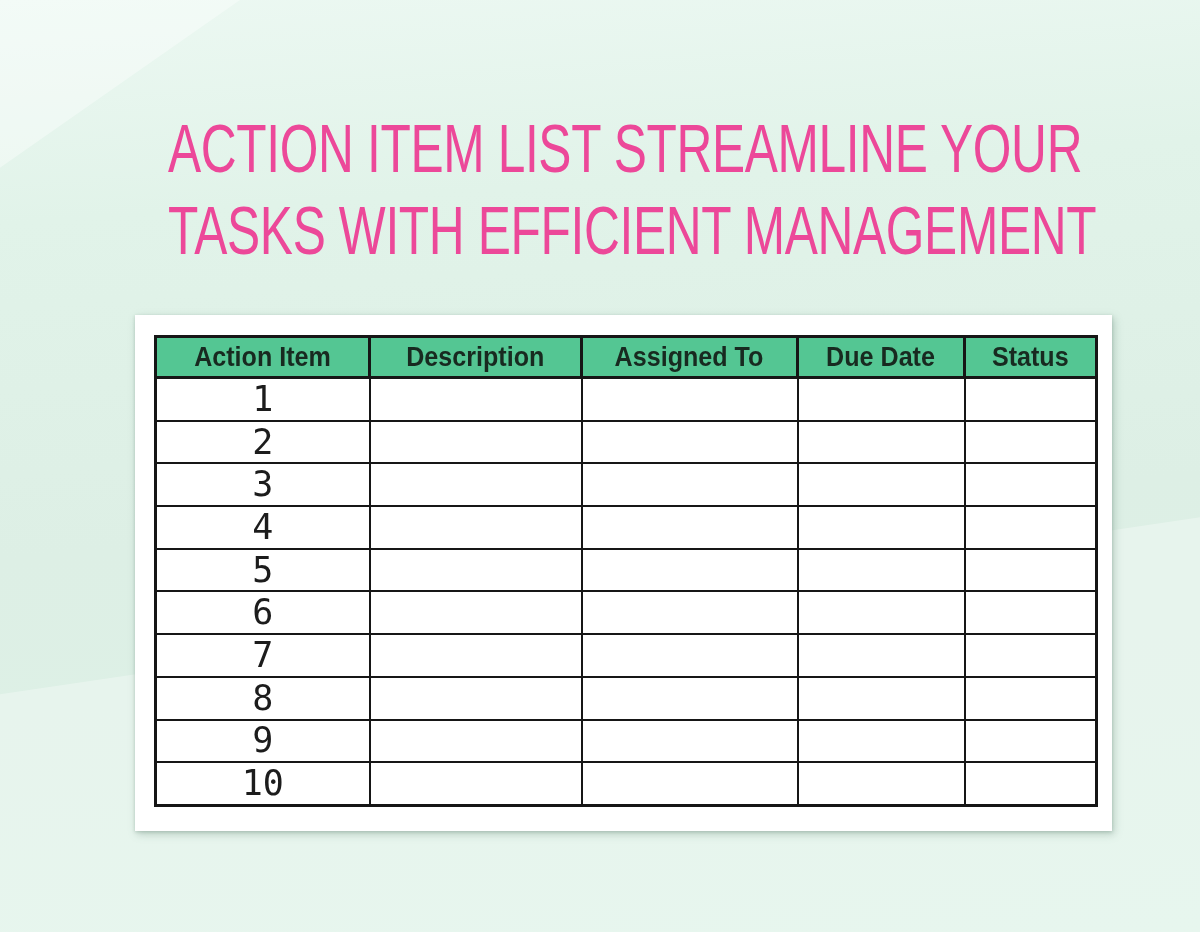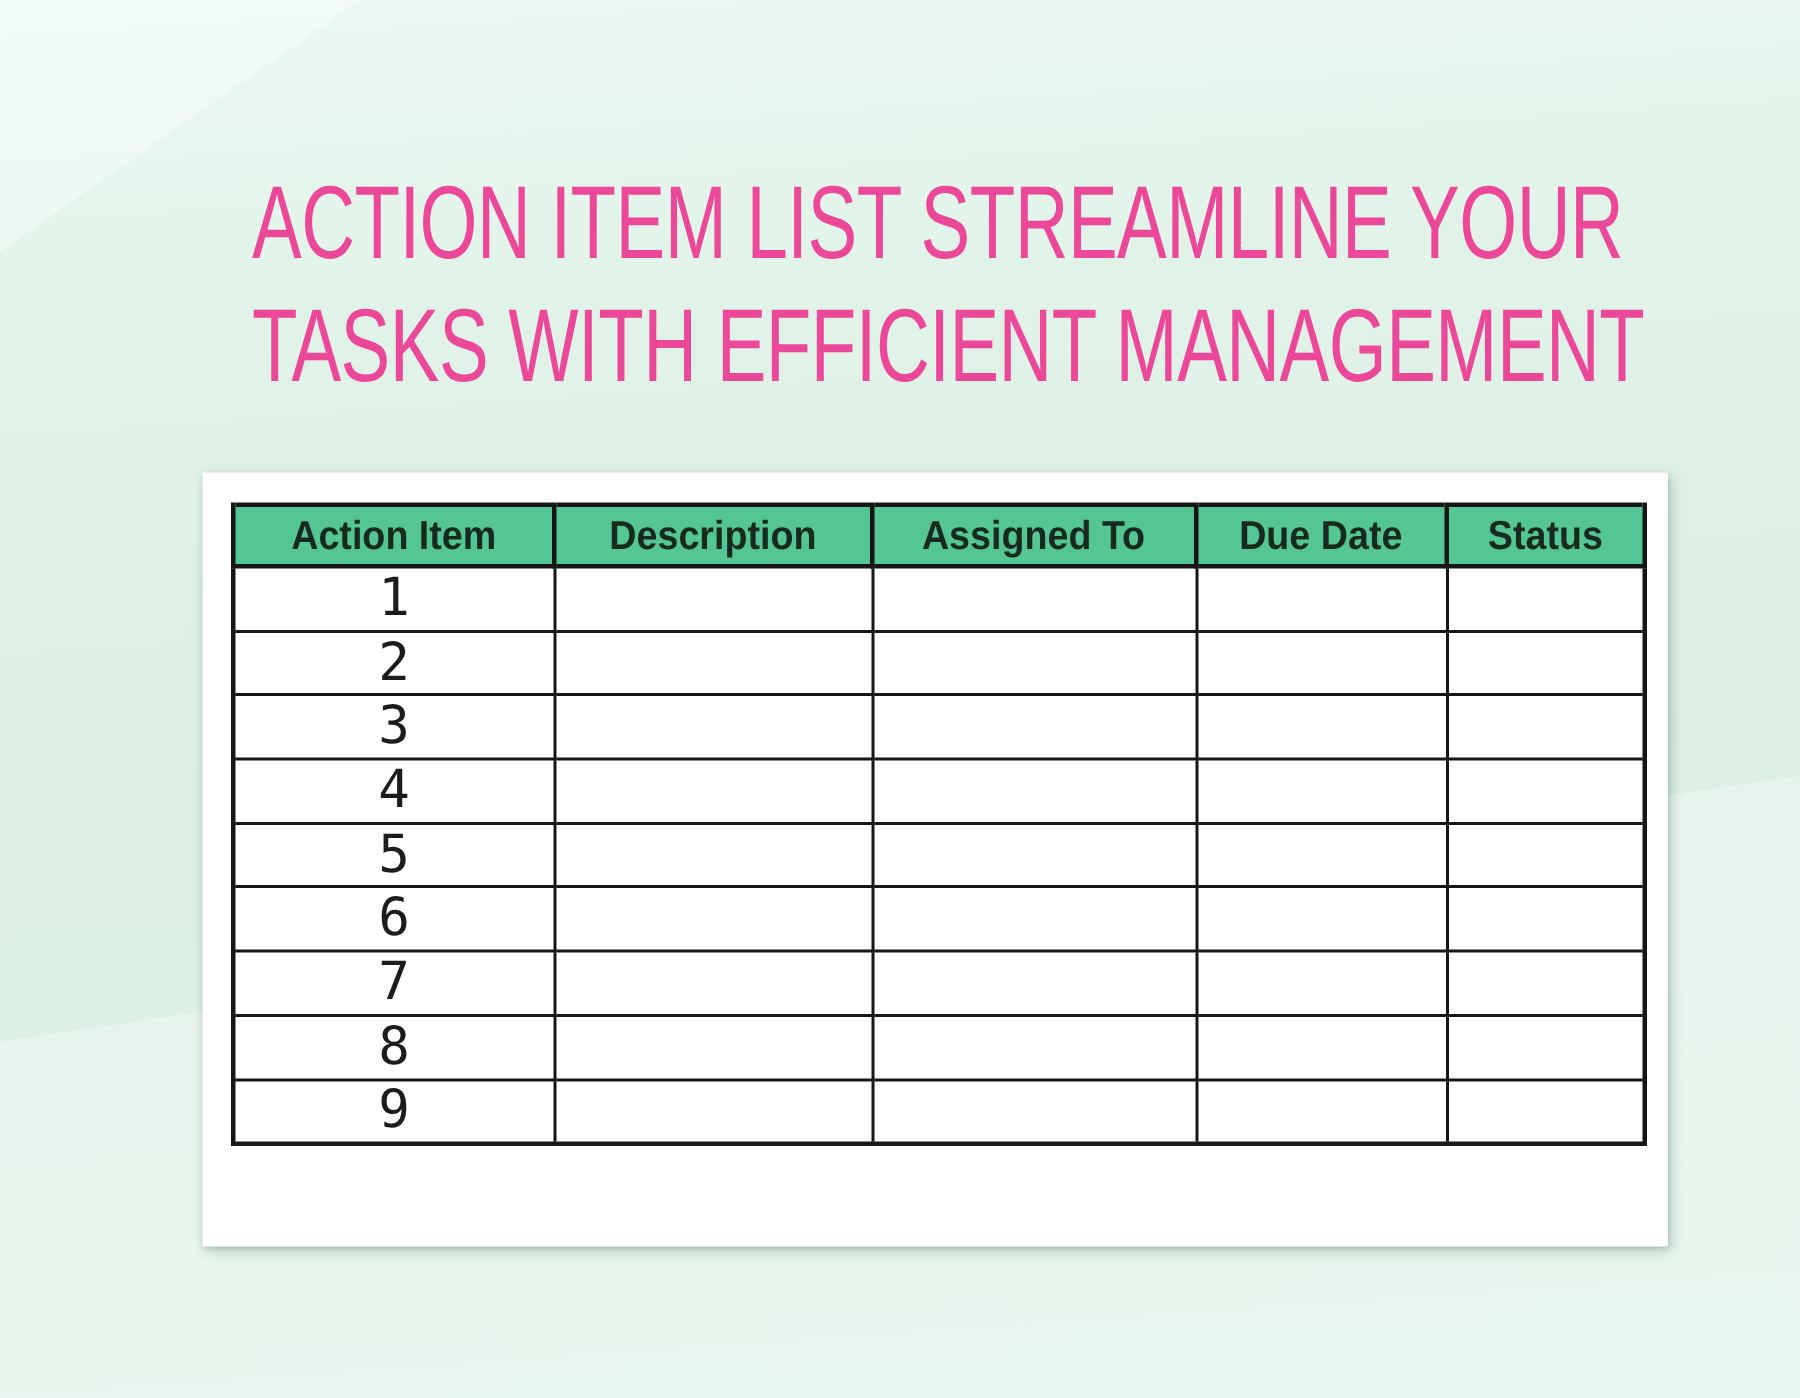--- a/index.html
+++ b/index.html
@@ -184,15 +184,22 @@
           <td></td>
           <td></td>
         </tr>
         <tr>
           <td class="num">9</td>
           <td></td>
           <td></td>
           <td></td>
           <td></td>
         </tr>
+        <tr>
+          <td class="num">10</td>
+          <td></td>
+          <td></td>
+          <td></td>
+          <td></td>
+        </tr>
       </tbody>
   </table>
 </div>
 
 </body></html>

